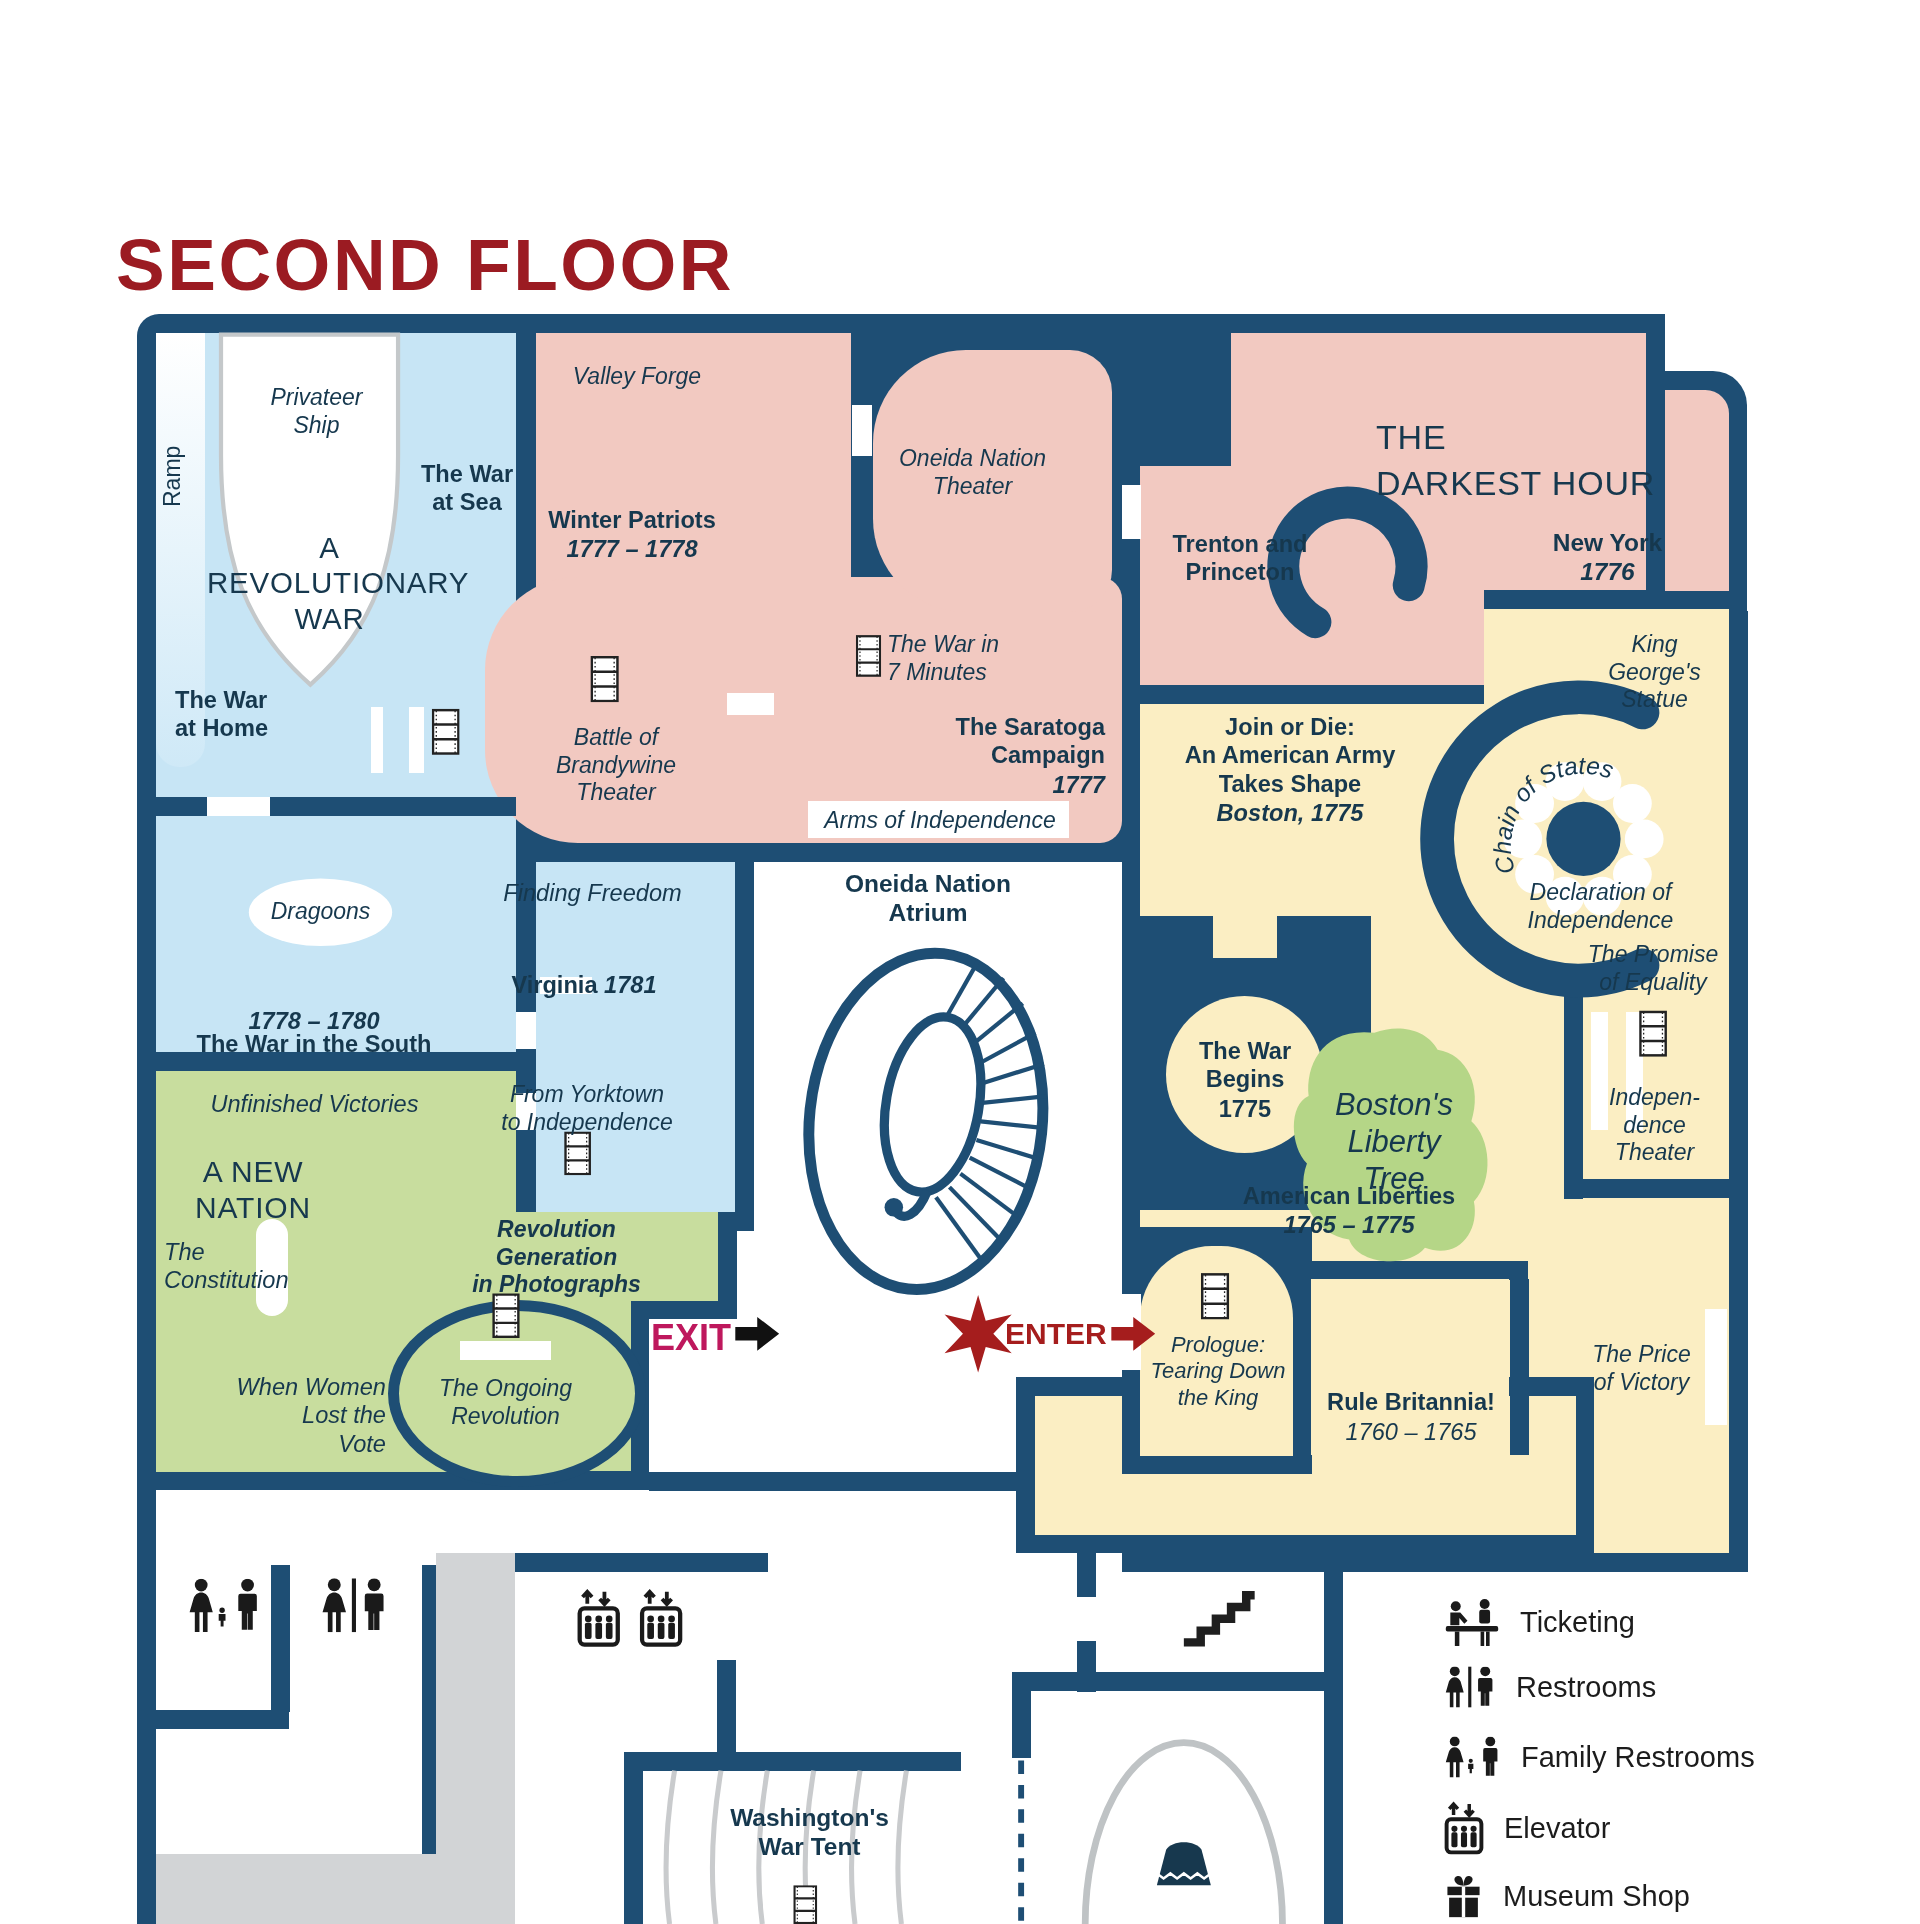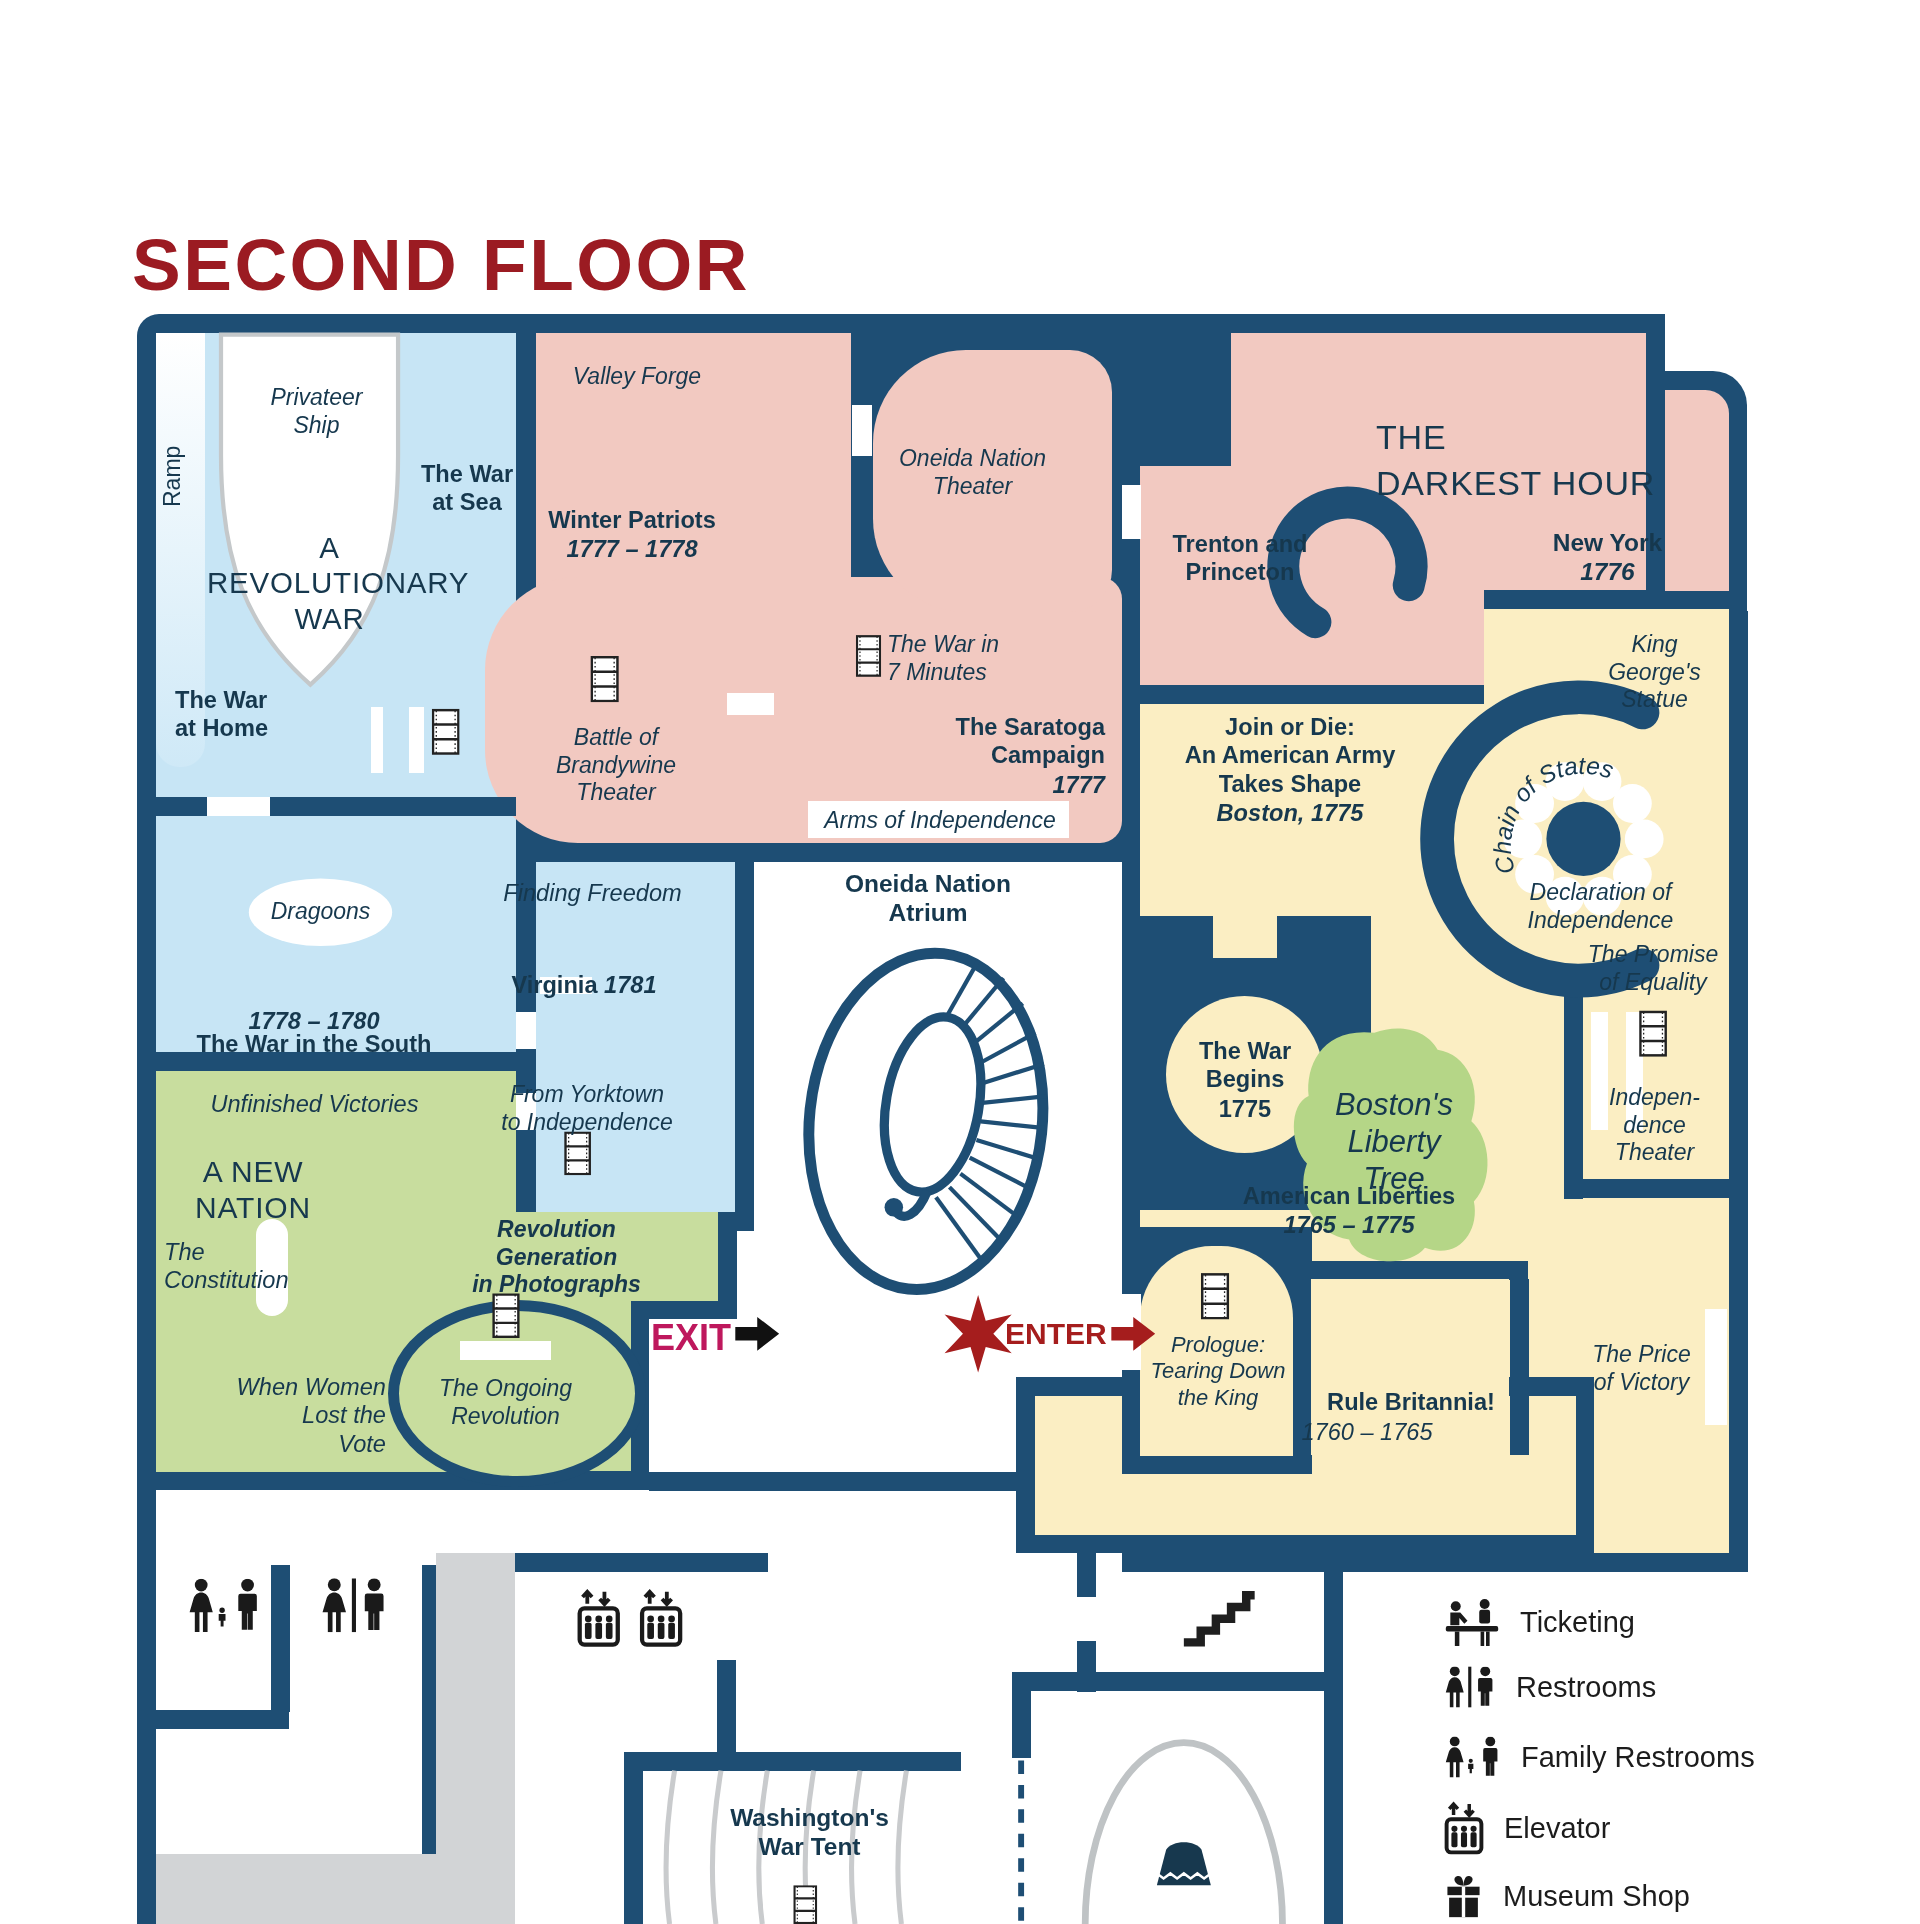--- a/index.html
+++ b/index.html
@@ -263,21 +263,21 @@
     <use href="#i-film" x="1424" y="1510" width="34" height="55"></use>
     <use href="#i-film" x="1944" y="1198" width="33" height="56"></use>
     <use href="#i-film" x="938" y="2236" width="34" height="46"></use>
 
     <use href="#i-family" x="222" y="1872" width="88" height="64"></use>
     <use href="#i-restrooms" x="378" y="1872" width="84" height="64"></use>
     <use href="#i-elevator" x="684" y="1884" width="52" height="70"></use>
     <use href="#i-elevator" x="758" y="1884" width="52" height="70"></use>
   </svg>
 
-  <div class="lbl tl b" style="left:132px;top:221px;width:641px;font-size:73px;letter-spacing:2.5px;color:#9b1b22;">SECOND FLOOR</div>
+  <div class="lbl tl b" style="left:116px;top:221px;width:641px;font-size:73px;letter-spacing:2.5px;color:#9b1b22;">SECOND FLOOR</div>
 
   <div class="lbl it" style="left:249px;top:384px;width:135px;font-size:23px;">Privateer
 Ship</div>
   <div class="lbl vert" style="left:159px;top:417px;width:30px;height:118px;font-size:23px;">Ramp</div>
   <div class="lbl b" style="left:412px;top:460px;width:110px;font-size:23.6px;">The War
 at Sea</div>
   <div class="lbl caps" style="left:207px;top:530px;width:245px;font-size:29.5px;">A
 REVOLUTIONARY
 WAR</div>
   <div class="lbl tl b" style="left:175px;top:686px;width:126px;font-size:23.6px;">The War
@@ -349,21 +349,21 @@
   <div class="lbl it" style="left:1320px;top:1086px;width:148px;font-size:31px;">Boston's
 Liberty Tree</div>
   <div class="lbl b" style="left:1231px;top:1182px;width:236px;font-size:23.6px;">American Liberties</div>
   <div class="lbl b it" style="left:1231px;top:1211px;width:236px;font-size:23.6px;">1765 – 1775</div>
   <div class="lbl it" style="left:1570px;top:1341px;width:143px;font-size:23px;">The Price
 of Victory</div>
   <div class="lbl it" style="left:1147px;top:1332px;width:142px;font-size:22px;">Prologue:
 Tearing Down
 the King</div>
   <div class="lbl b" style="left:1316px;top:1388px;width:190px;font-size:23.6px;">Rule Britannia!</div>
-  <div class="lbl it" style="left:1272px;top:1418px;width:190px;font-size:23.6px;">1760 – 1765</div>
+  <div class="lbl it" style="left:1316px;top:1418px;width:190px;font-size:23.6px;">1760 – 1765</div>
 
   <div class="lbl b" style="left:725px;top:1803px;width:169px;font-size:24.5px;">Washington's
 War Tent</div>
 
   <div class="lbl tl b" style="left:651px;top:1316px;width:84px;font-size:36px;color:#be185d;">EXIT</div>
   <div class="lbl tl b" style="left:1005px;top:1316px;width:110px;font-size:30px;color:#a51d1d;">ENTER</div>
 
   <div class="legend-row" style="left:1444px;top:1599px;">
     <svg width="56" height="47" viewBox="0 0 62 52">
         <use href="#i-ticketing"></use>

